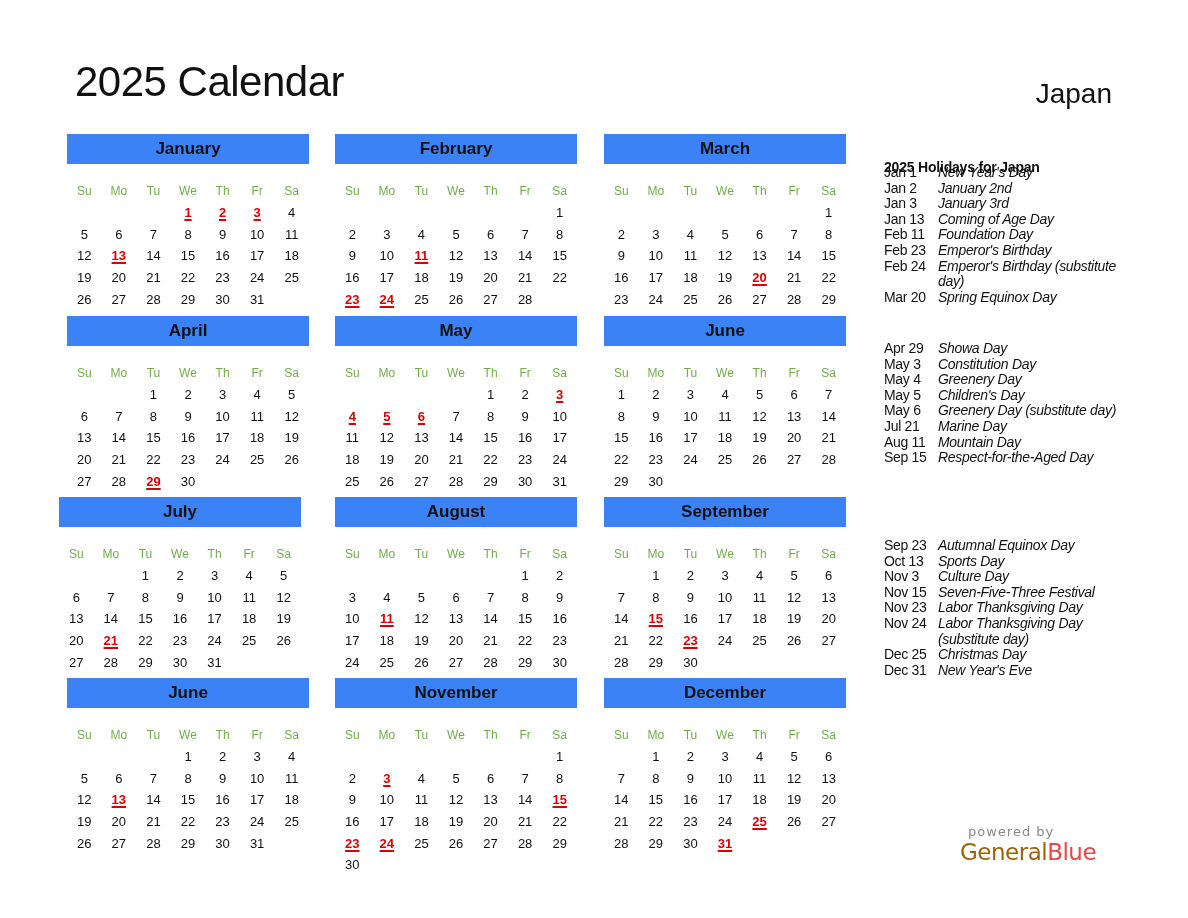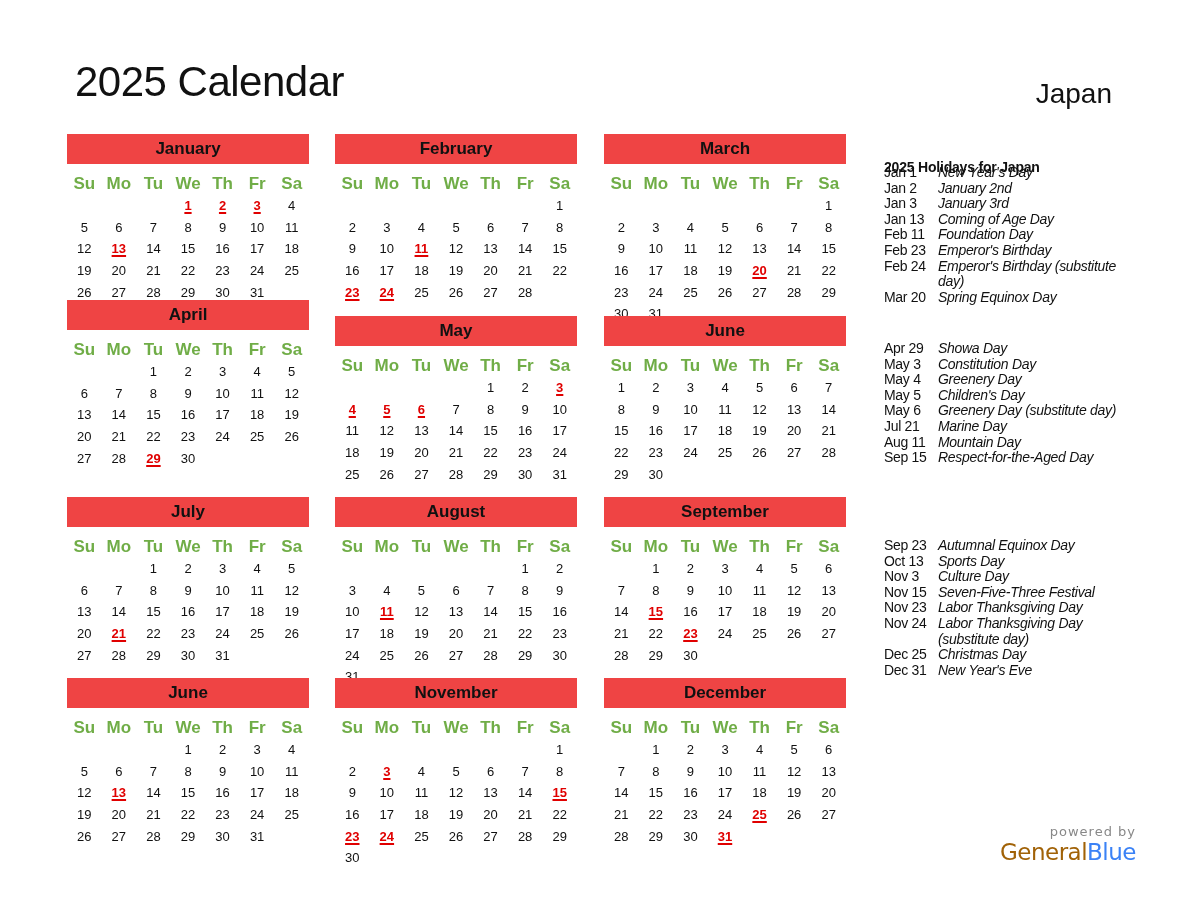--- a/index.html
+++ b/index.html
@@ -1,34 +1,34 @@
 <!DOCTYPE html>
 <html><head>
 <meta charset="utf-8">
 <style>
   html, body { margin: 0; padding: 0; background: #ffffff; }
   body { width: 1188px; height: 918px; position: relative; overflow: hidden;
          font-family: "Liberation Sans", sans-serif; color: #111; }
   .title { position: absolute; left: 75px; top: 58px; font-size: 42px; font-weight: 400; letter-spacing: -0.5px; }
   .country { position: absolute; right: 76px; top: 78px; font-size: 28px; }
   .month { position: absolute; width: 242px; }
-  .month-header { height: 30px; background: #ef4444; text-align: center; font-weight: 700; font-size: 17px; line-height: 30px; color: #111; }
+  .month-header { height: 30px; background: #3b82f6; text-align: center; font-weight: 700; font-size: 17px; line-height: 30px; color: #111; }
   .dow-row, .week-row { display: grid; grid-template-columns: repeat(7, 1fr); text-align: center; }
-  .dow-row { height: 22px; line-height: 22px; font-size: 17px; font-weight: 700; color: #70ad47; margin-top: 9px; }
+  .dow-row { height: 22px; line-height: 22px; font-size: 12px; font-weight: 400; color: #70ad47; margin-top: 16px; }
   .week-row { height: 21.7px; line-height: 21.7px; font-size: 13px; color: #111; }
   .day.holiday { color: #e00000; font-weight: 700; text-decoration: underline; text-decoration-thickness: 2px; text-underline-offset: 2px; }
   .holidays { position: absolute; left: 884px; width: 240px; font-size: 14px; }
   .hol-title { position: absolute; left: 884px; top: 159px; font-size: 14px; font-weight: 700; letter-spacing: -0.2px; }
   .hol-item { display: grid; grid-template-columns: 54px 1fr; line-height: 15.6px; letter-spacing: -0.3px; }
   .hol-item .name { white-space: normal; font-style: italic; }
-  .brand { position: absolute; left: 996px; top: 824px; text-align: right; width: 140px; }
+  .brand { position: absolute; left: 960px; top: 824px; text-align: left; width: 140px; }
   .powered { font-family: "DejaVu Sans", sans-serif; font-size: 13px; color: #888; letter-spacing: 1px; margin-left: 8px; }
   .brand-name { font-family: "DejaVu Sans", sans-serif; font-size: 23px; margin-top: 0px; letter-spacing: -0.5px; }
   .brand-name .g { color: #a16207; }
-  .brand-name .b { color: #3b82f6; }
+  .brand-name .b { color: #ef4444; }
 </style>
 </head>
 <body>
 
 <div class="title">2025 Calendar</div>
 <div class="country">Japan</div>
 
 <div id="months">
     <div class="month" style="left: 67px; top: 134px;">
       <div class="month-header">January</div>
@@ -203,21 +203,21 @@
       <div class="week-row">
         <span class="day">30</span>
         <span class="day">31</span>
         <span></span>
         <span></span>
         <span></span>
         <span></span>
         <span></span>
       </div>
     </div>
-    <div class="month" style="left: 67px; top: 300px;">
+    <div class="month" style="left: 67px; top: 316px;">
       <div class="month-header">April</div>
       <div class="dow-row">
         <span>Su</span>
         <span>Mo</span>
         <span>Tu</span>
         <span>We</span>
         <span>Th</span>
         <span>Fr</span>
         <span>Sa</span>
       </div>
@@ -374,21 +374,21 @@
       <div class="week-row">
         <span class="day">29</span>
         <span class="day">30</span>
         <span></span>
         <span></span>
         <span></span>
         <span></span>
         <span></span>
       </div>
     </div>
-    <div class="month" style="left: 67px; top: 497px;">
+    <div class="month" style="left: 59px; top: 497px;">
       <div class="month-header">July</div>
       <div class="dow-row">
         <span>Su</span>
         <span>Mo</span>
         <span>Tu</span>
         <span>We</span>
         <span>Th</span>
         <span>Fr</span>
         <span>Sa</span>
       </div>

